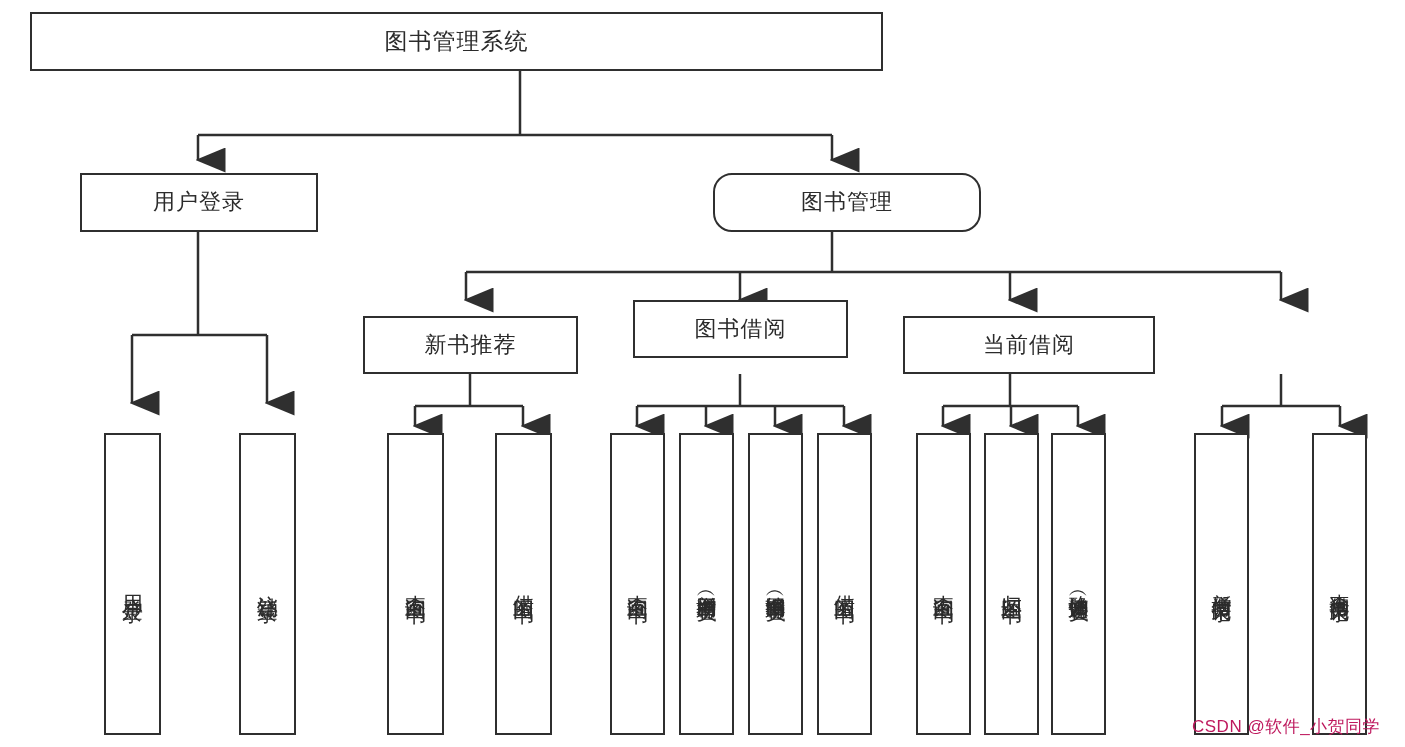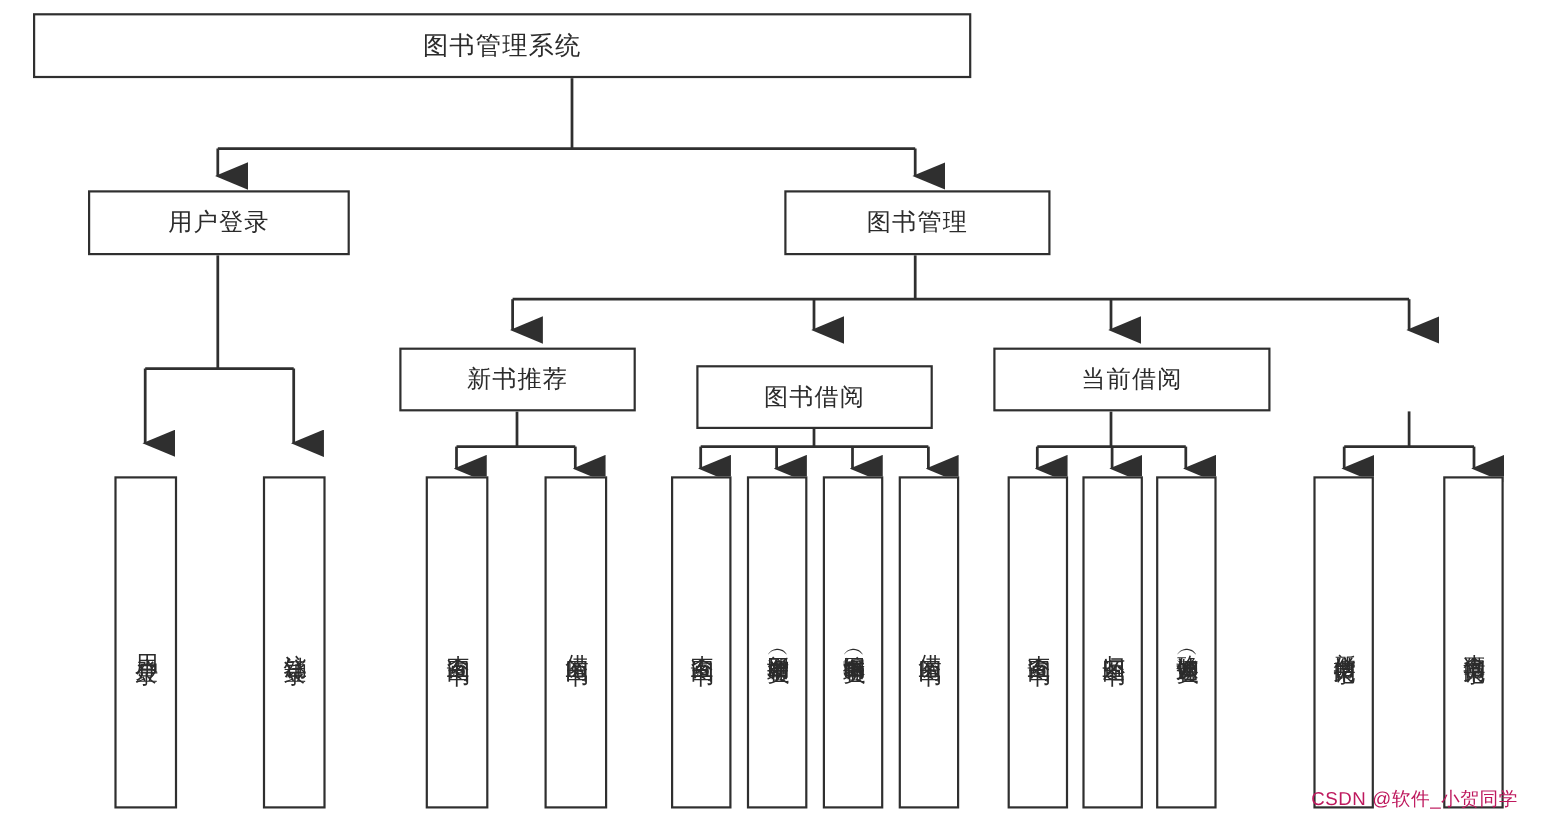--- a/index.html
+++ b/index.html
@@ -121,28 +121,28 @@
     </g>
   </svg>
 
   <div class="node h-node root" style="left:18px; top:12px; width:853px; height:59px;margin-left:12px;">
     <span>图书管理系统</span>
   </div>
 
   <div class="node h-node" style="left:80px; top:173px; width:238px; height:59px;">
     <span>用户登录</span>
   </div>
-  <div class="node h-node" style="left:713px; top:173px; width:242px; height:59px;">
+  <div class="node h-node" style="left:713px; top:173px; width:268px; height:59px;border-radius:19px;">
     <span>图书管理</span>
   </div>
 
   <div class="node h-node" style="left:363px; top:316px; width:215px; height:58px;">
     <span>新书推荐</span>
   </div>
-  <div class="node h-node" style="left:633px; top:332px; width:215px; height:58px;">
+  <div class="node h-node" style="left:633px; top:300px; width:215px; height:58px;">
     <span>图书借阅</span>
   </div>
   <div class="node h-node" style="left:903px; top:316px; width:252px; height:58px;">
     <span>当前借阅</span>
   </div>
 
   <div class="node v-node" style="left:104px; top:433px; width:57px; height:302px;">
     <span class="vlabel">用户登录</span>
   </div>
   <div class="node v-node" style="left:239px; top:433px; width:57px; height:302px;">

